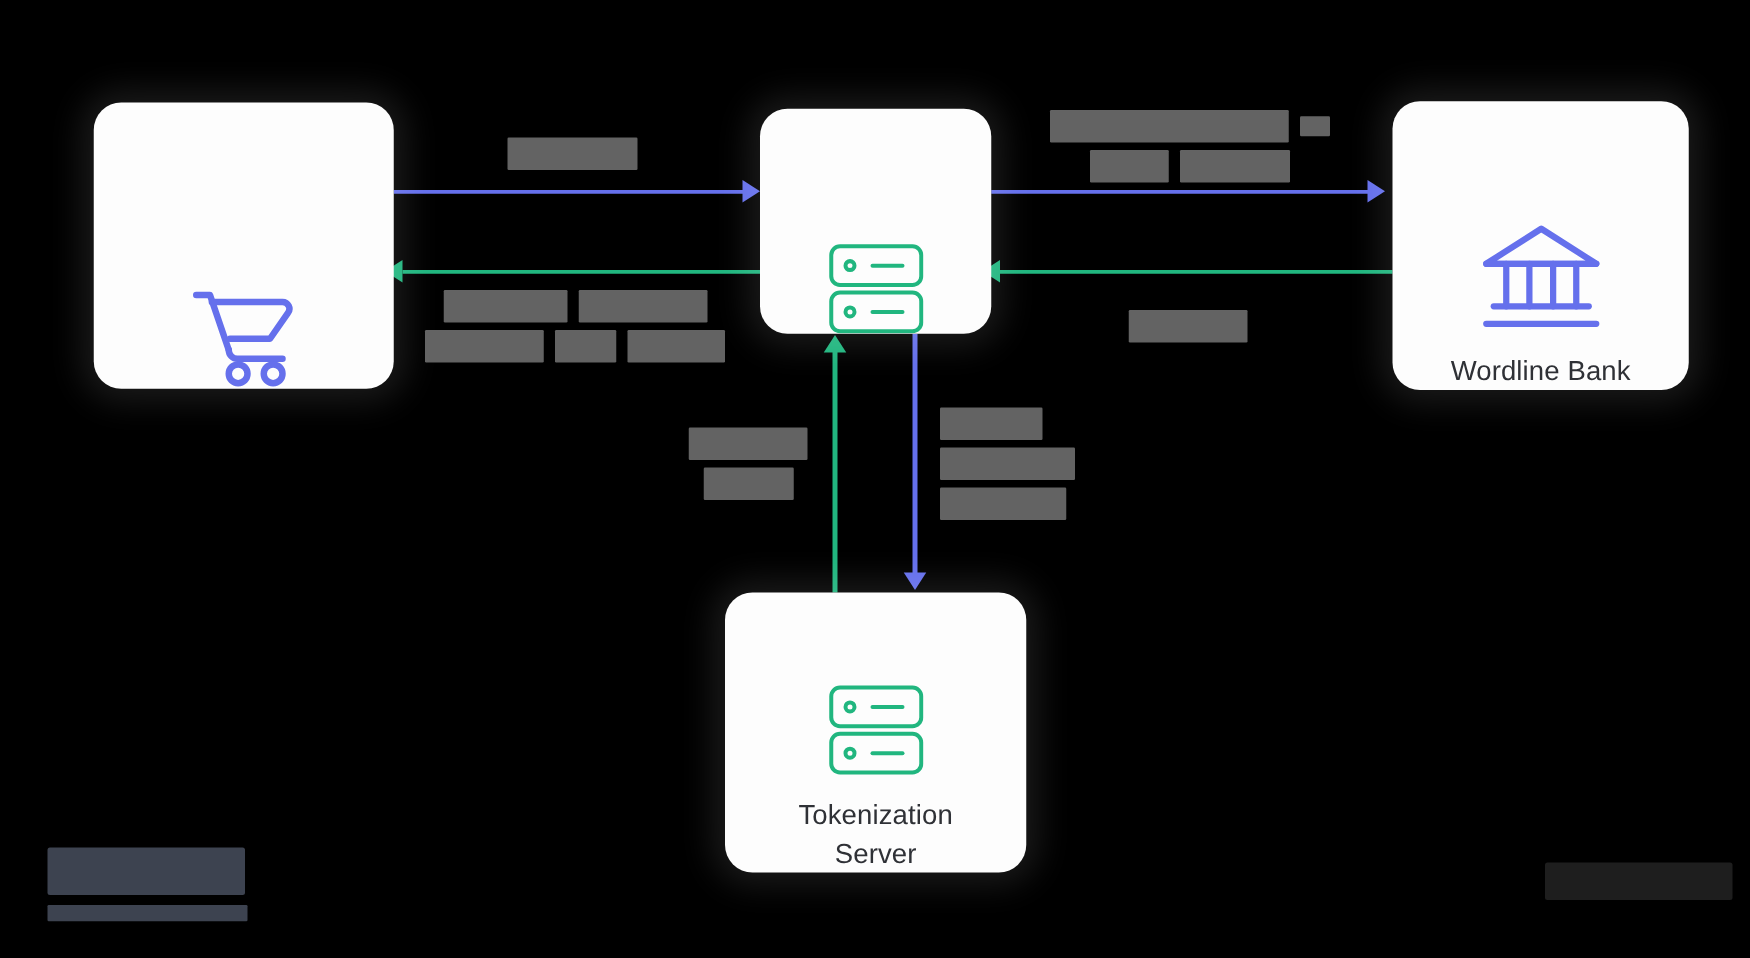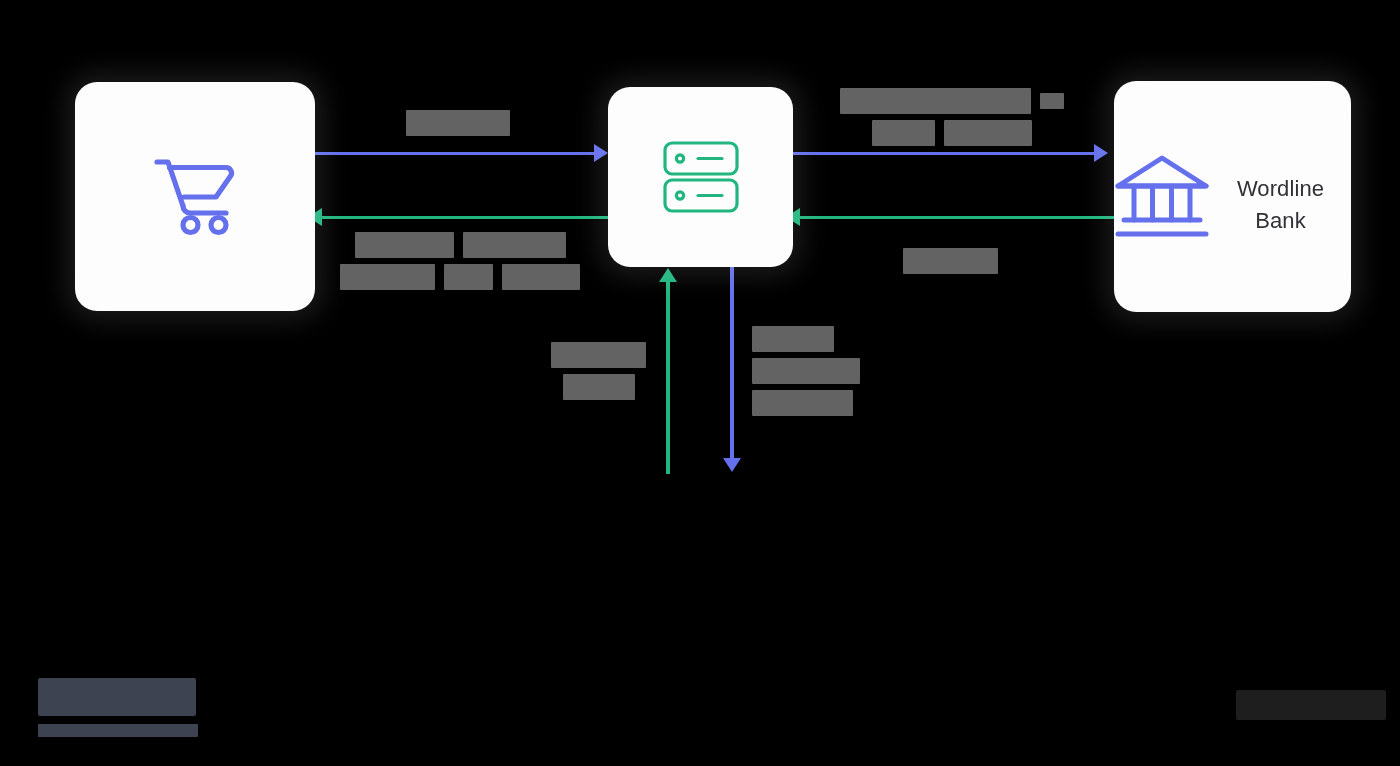--- a/index.html
+++ b/index.html
@@ -20,22 +20,23 @@
     overflow: hidden;
   }
 
   
   .node {
     position: absolute;
     background: #fdfdfd;
     border-radius: 22px;
     box-shadow: 0 0 26px 10px rgba(255,255,255,0.10);
     display: flex;
+    flex-direction: column;
     align-items: center;
-    justify-content: center;
+    justify-content: flex-end;
     box-sizing: border-box;
     z-index: 5;
   }
   .node-icon {
     display: block;
     line-height: 0;
   }
   .node-label {
     margin-top: 16px;
     font-size: 22px;
@@ -254,20 +255,36 @@
         <line x1="38.5" y1="32" x2="38.5" y2="66"></line>
         <line x1="57.5" y1="32" x2="57.5" y2="66"></line>
         <line x1="76" y1="32" x2="76" y2="66"></line>
         <line x1="10" y1="66" x2="86" y2="66"></line>
         <line x1="4" y1="80" x2="92" y2="80"></line>
       </svg>
     </span>
     <div class="node-label">Wordline Bank</div>
   </div>
 
+  <div class="node" id="node-token">
+    <span class="node-icon">
+      <svg width="76" height="72" viewBox="0 0 76 72" fill="none" stroke="#21b67f" stroke-width="3.2" stroke-linecap="round" stroke-linejoin="round">
+        <rect x="2" y="2" width="72" height="31" rx="7"></rect>
+        <rect x="2" y="39" width="72" height="31" rx="7"></rect>
+        <circle cx="17" cy="17.5" r="3.6"></circle>
+        <circle cx="17" cy="54.5" r="3.6"></circle>
+        <line x1="35" y1="17.5" x2="59" y2="17.5"></line>
+        <line x1="35" y1="54.5" x2="59" y2="54.5"></line>
+      </svg>
+    </span>
+    <div class="node-label">
+      <div>Tokenization</div>
+      <div>Server</div>
+    </div>
+  </div>
 
   <div class="footer-logo" id="logo-left">
     <div class="logo-word"></div>
     <div class="logo-tagline"></div>
   </div>
 
   <div class="footer-logo" id="logo-right">
     <div class="logo-word-dark"></div>
   </div>
 

